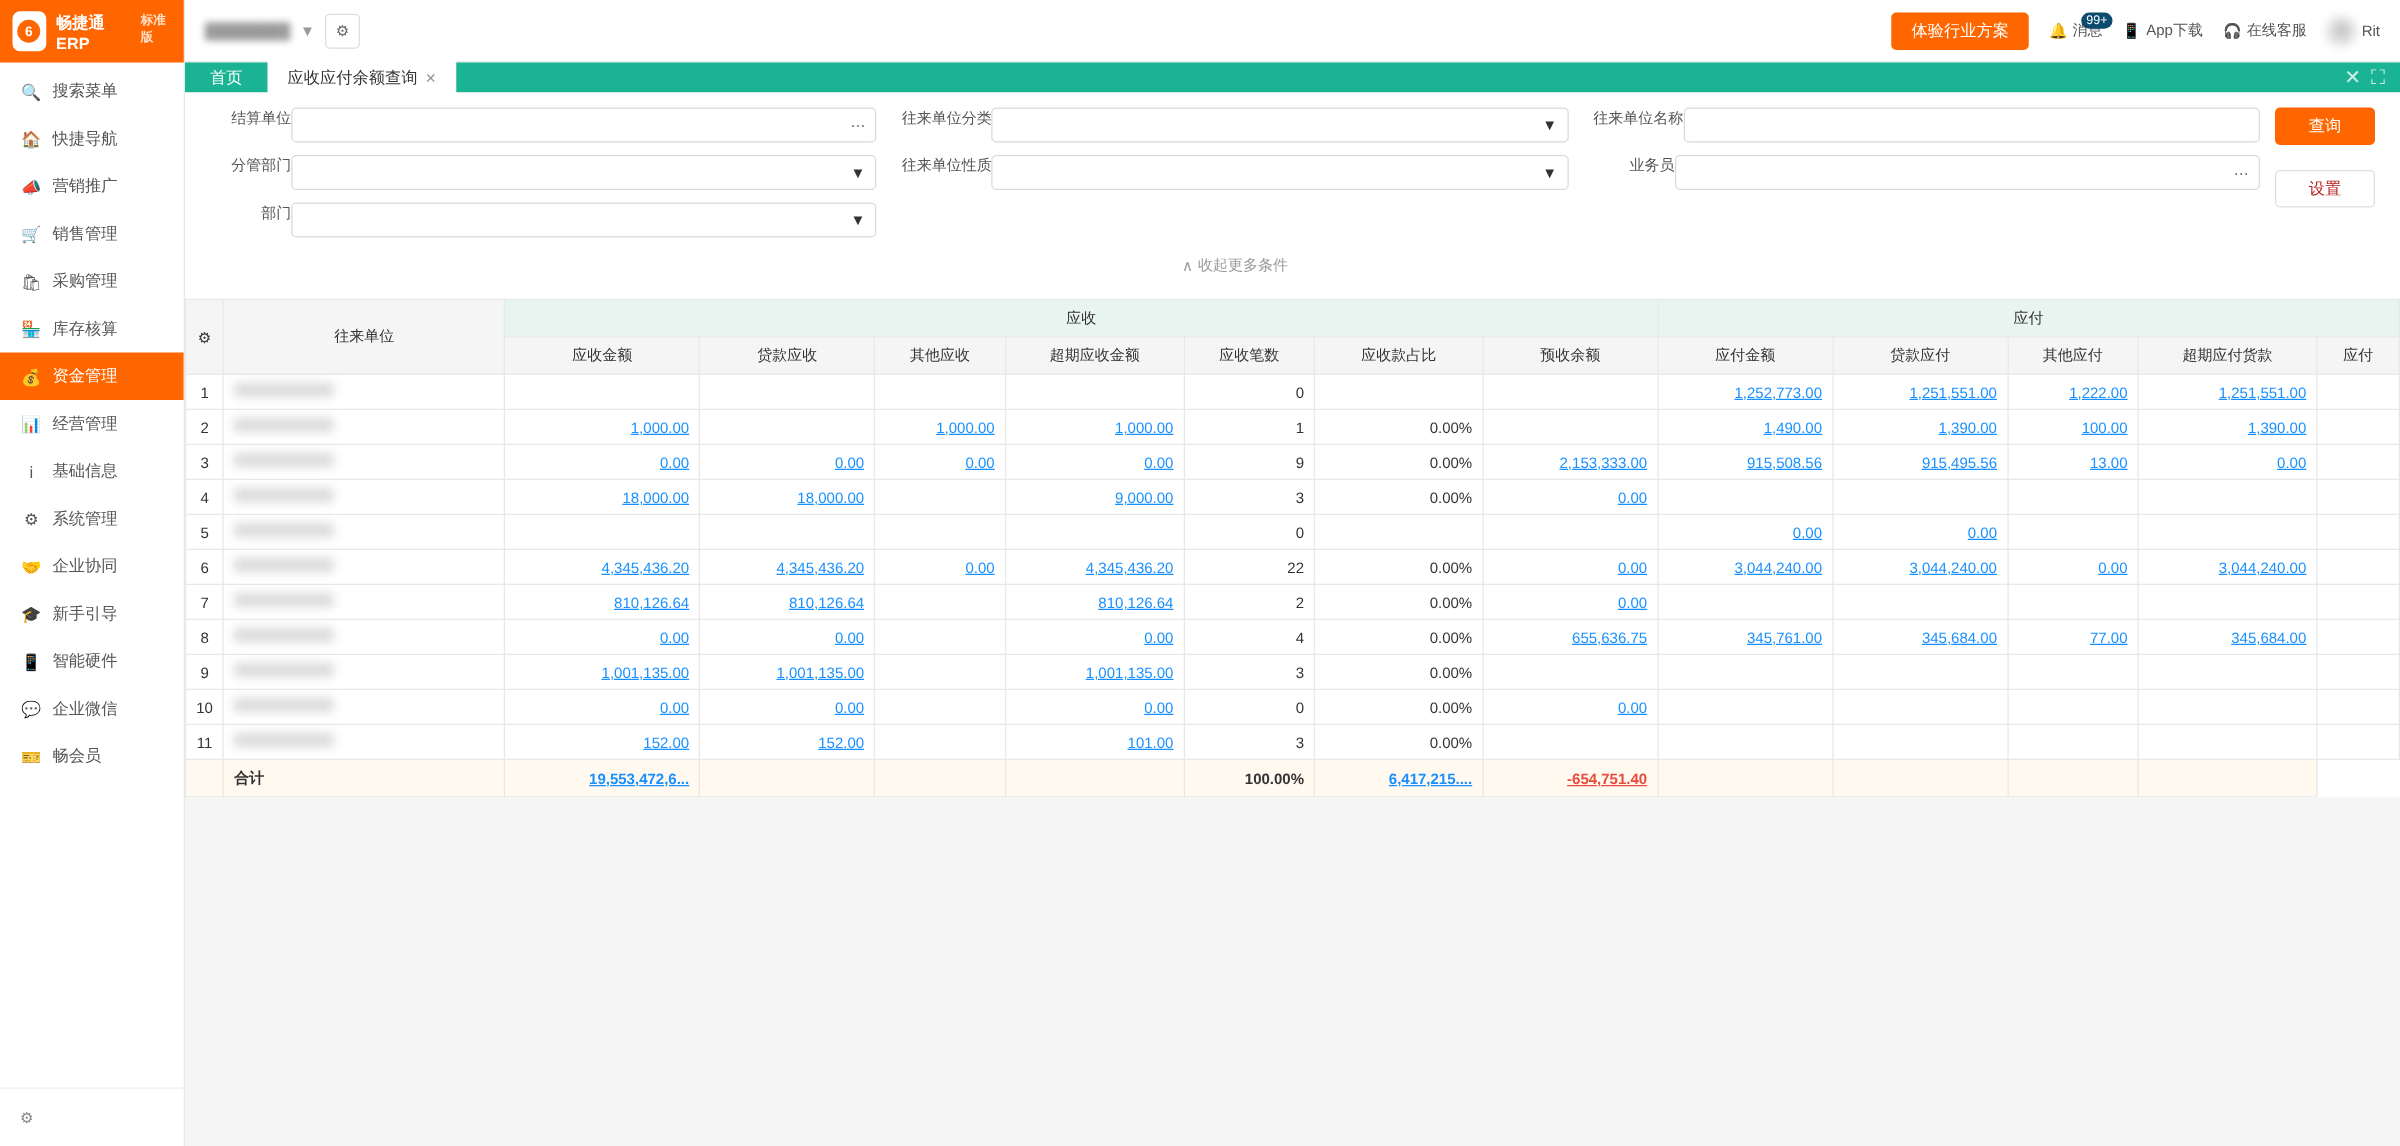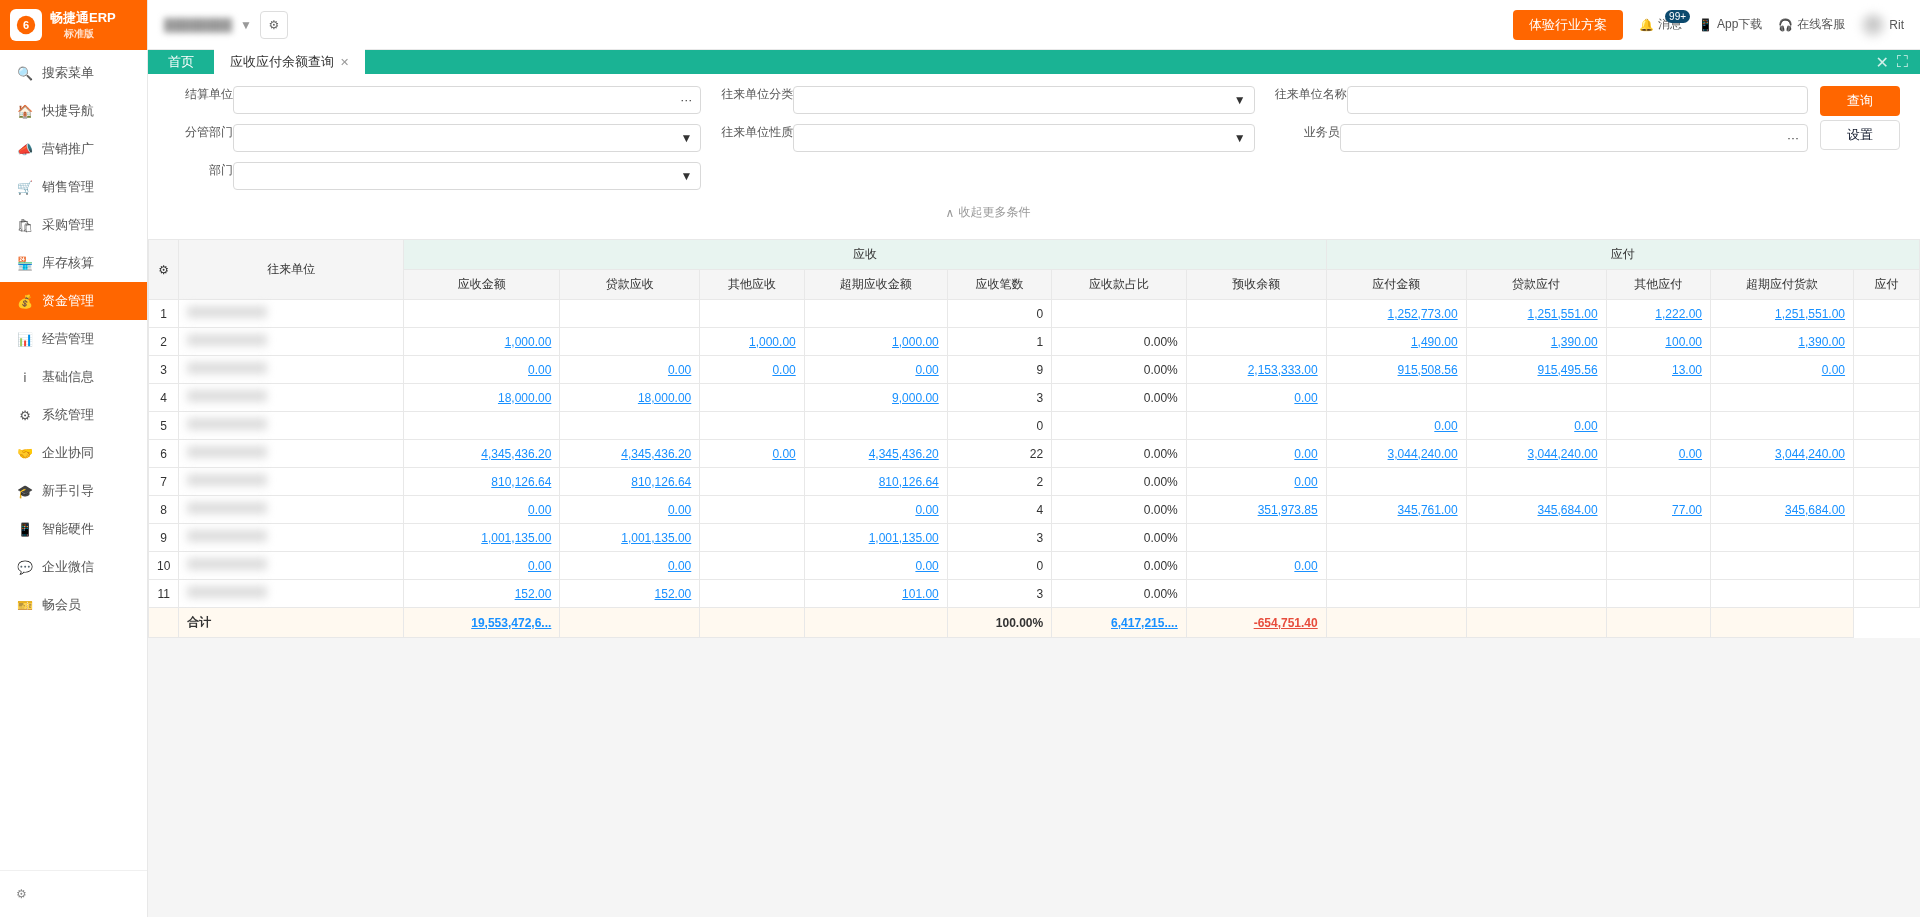--- a/index.html
+++ b/index.html
@@ -6,21 +6,21 @@
     body { font-family: 'Microsoft YaHei', Arial, sans-serif; font-size: 12px; background: #f0f2f5; color: #333; overflow: hidden; height: 917px; }
 
     
     .app-container { display: flex; height: 917px; }
 
     
     .sidebar { width: 148px; background: #fff; display: flex; flex-direction: column; border-right: 1px solid #e8e8e8; flex-shrink: 0; }
     .sidebar-logo { height: 50px; background: #ff6600; display: flex; align-items: center; padding: 0 10px; color: #fff; font-size: 13px; font-weight: bold; }
     .sidebar-logo .logo-icon { width: 32px; height: 32px; background: #fff; border-radius: 6px; display: flex; align-items: center; justify-content: center; margin-right: 8px; }
     .sidebar-logo .logo-icon svg { width: 22px; height: 22px; }
-    .sidebar-logo-text { display: flex; flex-direction: column; }
+    .sidebar-logo-text { display: flex; }
     .sidebar-logo-text span:first-child { font-size: 13px; }
     .sidebar-logo-text span:last-child { font-size: 10px; opacity: 0.8; margin-left: 14px; }
 
     .sidebar-nav { flex: 1; overflow-y: auto; padding: 4px 0; }
     .sidebar-item { display: flex; align-items: center; padding: 10px 16px; cursor: pointer; color: #555; font-size: 13px; }
     .sidebar-item.active { background: #ff6600; color: #fff; }
     .sidebar-item .nav-icon { width: 18px; height: 18px; margin-right: 8px; display: flex; align-items: center; justify-content: center; }
 
     .sidebar-bottom { padding: 8px 0; border-top: 1px solid #f0f0f0; }
     .sidebar-bottom-item { display: flex; align-items: center; padding: 8px 16px; cursor: pointer; color: #888; font-size: 12px; }
@@ -62,21 +62,21 @@
     .data-table { width: 100%; border-collapse: collapse; font-size: 12px; background: #fff; }
     .data-table th { background: #f5f5f5; border: 1px solid #e8e8e8; padding: 6px 8px; text-align: center; font-weight: normal; white-space: nowrap; color: #333; }
     .data-table td { border: 1px solid #e8e8e8; padding: 6px 8px; text-align: right; white-space: nowrap; color: #333; }
     .data-table td.text-left { text-align: left; }
     .data-table td.text-center { text-align: center; }
     .data-table .link-text { color: #1890ff; text-decoration: underline; cursor: pointer; }
     .data-table .summary-row td { background: #fff9f0; font-weight: bold; }
     .data-table th.group-header { background: #e8f4f0; }
 
     .btn-query { background: #ff6600; color: #fff; border: none; border-radius: 4px; padding: 6px 20px; font-size: 13px; cursor: pointer; width: 80px; }
-    .btn-settings { background: #fff; color: #0f172a; border: 1px solid #ddd; border-radius: 4px; padding: 5px 20px; font-size: 13px; cursor: pointer; width: 80px; margin-top: 0; }
+    .btn-settings { background: #fff; color: #b91c1c; border: 1px solid #ddd; border-radius: 4px; padding: 5px 20px; font-size: 13px; cursor: pointer; width: 80px; margin-top: 16px; }
     .query-btn-group { display: flex; flex-direction: column; gap: 4px; align-items: center; }
 
     .filter-section { background: #fff; padding: 12px 20px 4px; }
 
     .filter-field { display: flex; align-items: flex-start; gap: 0; }
     .filter-field-label { font-size: 12px; color: #555; min-width: 65px; text-align: right; }
     .filter-field-input { flex: 1; height: 28px; border: 1px solid #d9d9d9; border-radius: 4px; padding: 0 8px; font-size: 12px; display: flex; align-items: center; justify-content: space-between; cursor: pointer; }
 
     .table-wrapper { background: #fff; margin: 0; }
   </style>
@@ -429,21 +429,21 @@
                 </tr>
                 <tr>
                   <td class="text-center">8</td>
                   <td class="text-left"><span style="filter:blur(4px);background:#ddd;display:inline-block;width:80px;height:12px;border-radius:2px;"></span></td>
                   <td><span class="link-text">0.00</span></td>
                   <td><span class="link-text">0.00</span></td>
                   <td></td>
                   <td><span class="link-text">0.00</span></td>
                   <td>4</td>
                   <td>0.00%</td>
-                  <td><span class="link-text">351,973.85</span></td>
+                  <td><span class="link-text">655,636.75</span></td>
                   <td><span class="link-text">345,761.00</span></td>
                   <td><span class="link-text">345,684.00</span></td>
                   <td><span class="link-text">77.00</span></td>
                   <td><span class="link-text">345,684.00</span></td>
                   <td></td>
                 </tr>
                 <tr>
                   <td class="text-center">9</td>
                   <td class="text-left"><span style="filter:blur(4px);background:#ddd;display:inline-block;width:80px;height:12px;border-radius:2px;"></span></td>
                   <td><span class="link-text">1,001,135.00</span></td>

